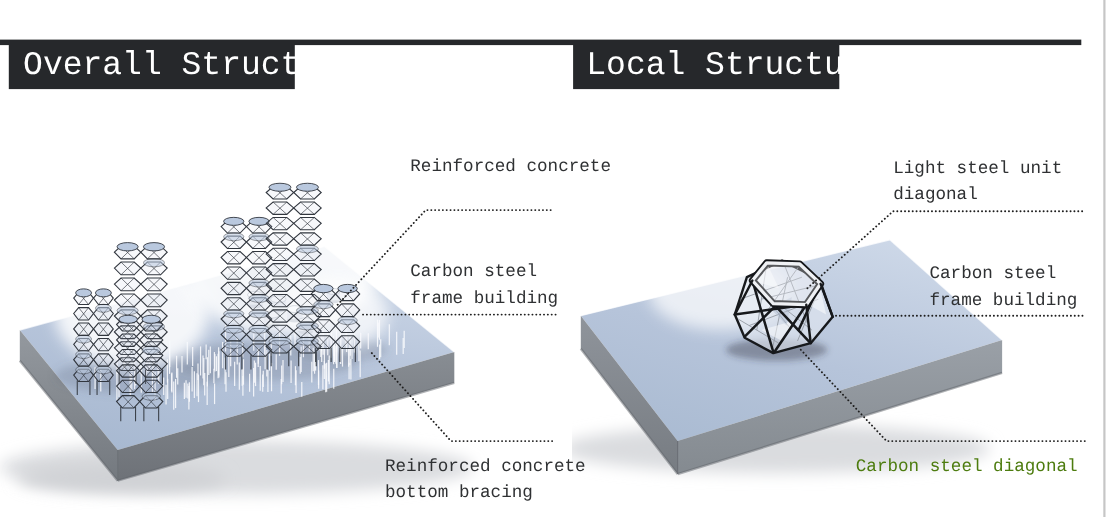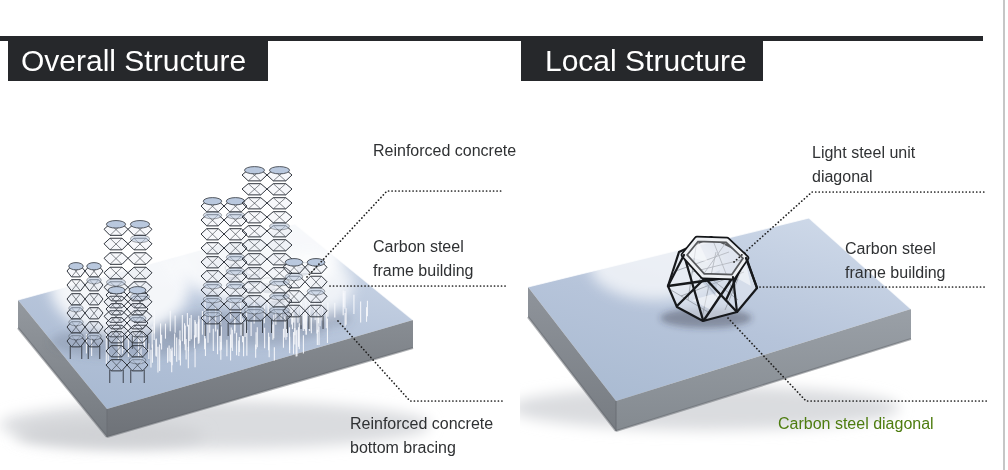--- a/index.html
+++ b/index.html
@@ -1,25 +1,25 @@
 <!DOCTYPE html>
 <html><head>
 <meta charset="utf-8">
 <style>
   html,body{margin:0;padding:0;background:#fff}
   .stage{position:relative;width:1008px;height:470px;background:#fff;overflow:hidden;
-         font-family:Liberation Sans, sans-serif}
+         font-family:Liberation Mono, monospace}
   .scene{position:absolute;top:0}
   #scene-left{left:0}
   #scene-right{left:520px}
   .rule{position:absolute;left:0;top:36px;width:983px;height:5px;background:#26282b}
   .tblock{position:absolute;top:40px;height:41px;background:#26282b;color:#fff;
           font-size:30px;line-height:41px;white-space:nowrap;box-sizing:border-box}
   .tblock.l{left:8px;width:260px;padding-left:13px}
-  .tblock.r{left:521px;width:242px;padding-left:24px}
+  .tblock.r{left:521px;width:242px;padding-left:12px}
   .lbl{position:absolute;font-size:16px;line-height:24px;color:#2f3133;white-space:nowrap}
   .lbl .ln{display:block}
   .page-edge{position:absolute;top:0;left:1003px;width:2px;height:470px;background:#c6c6c6}
 </style>
 </head>
 <body>
 
 <div class="stage" style="background: rgb(255, 255, 255);">
 
   <svg id="scene-left" class="scene" width="520" height="470" viewBox="0 0 520 470">

